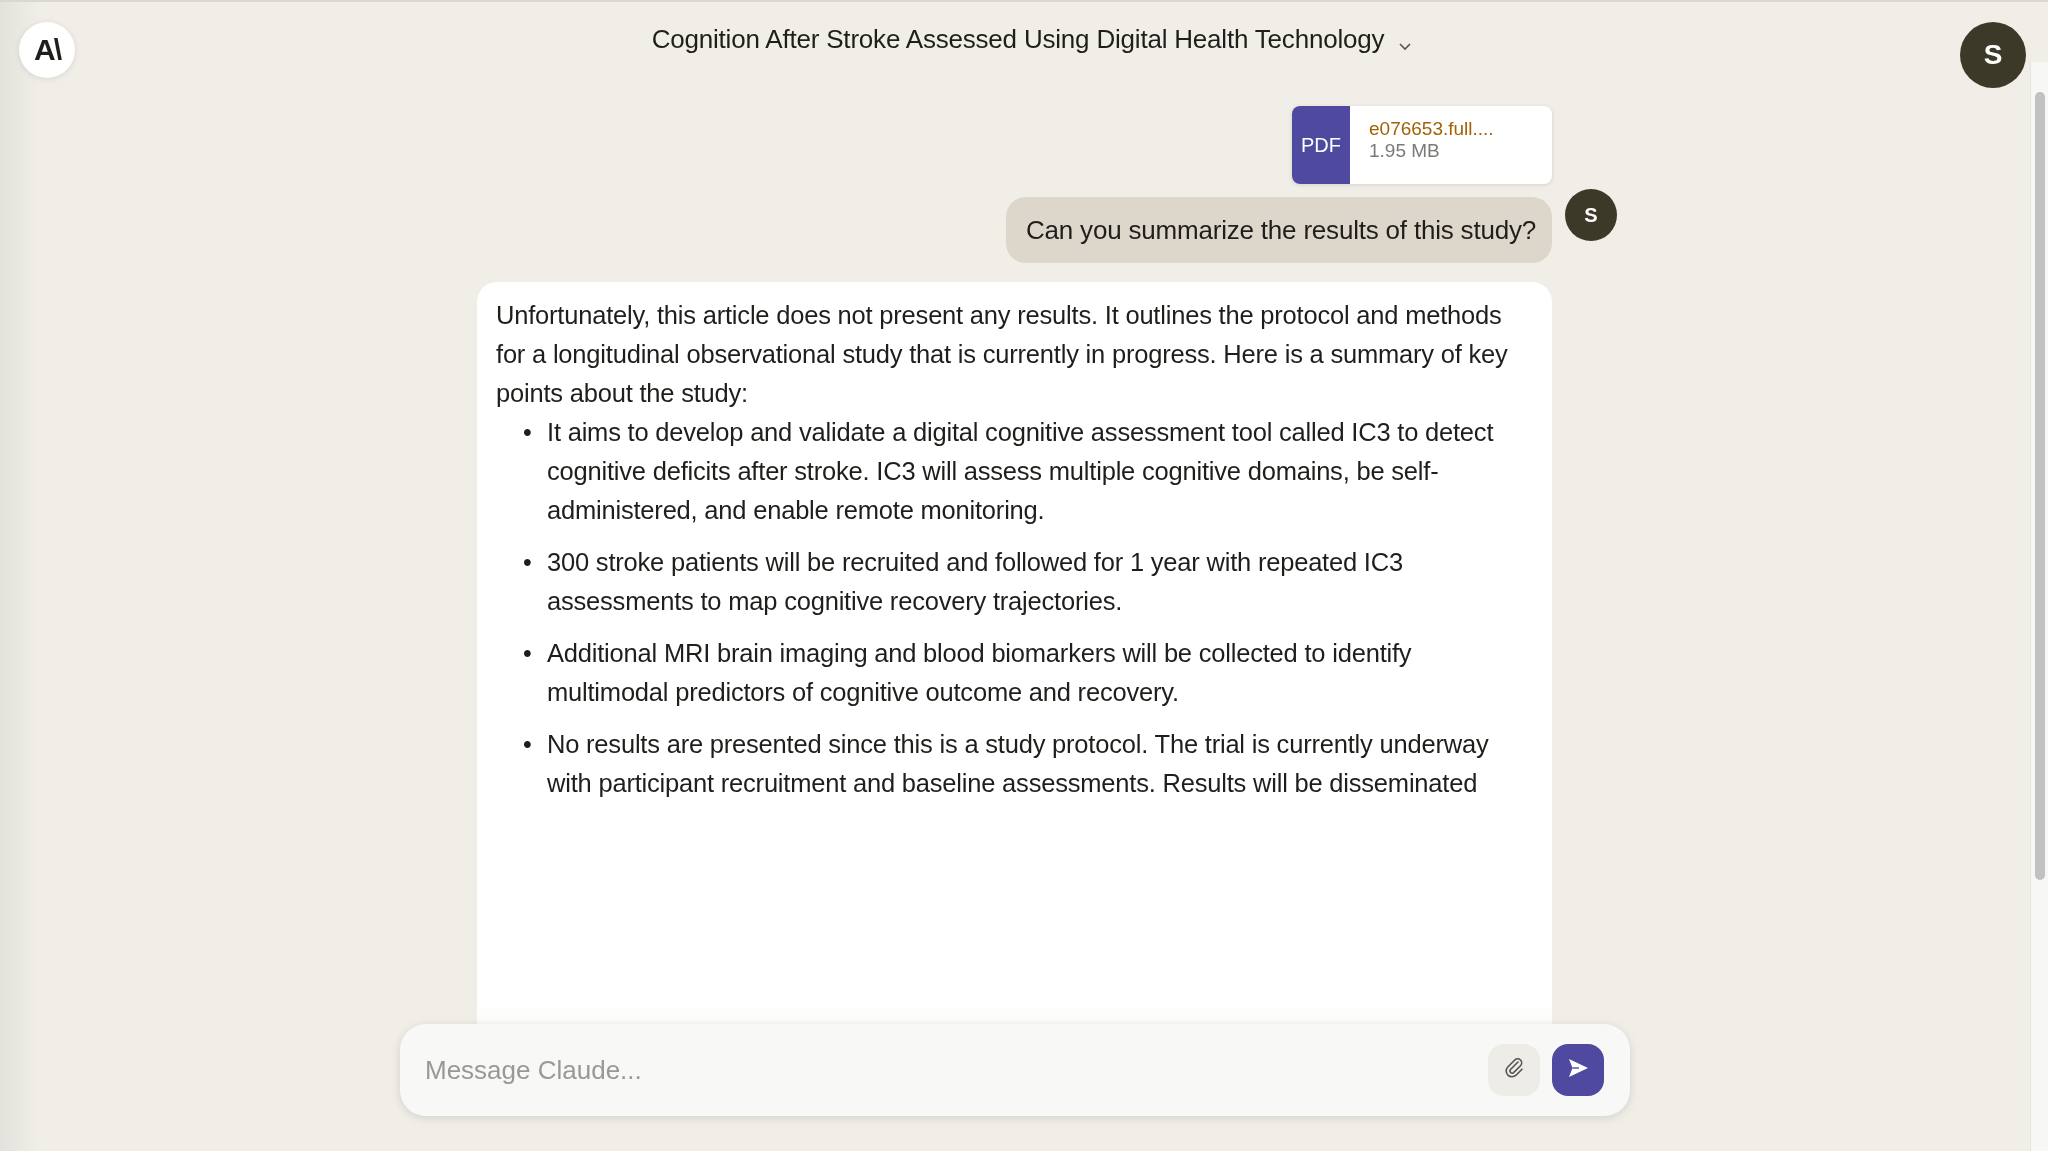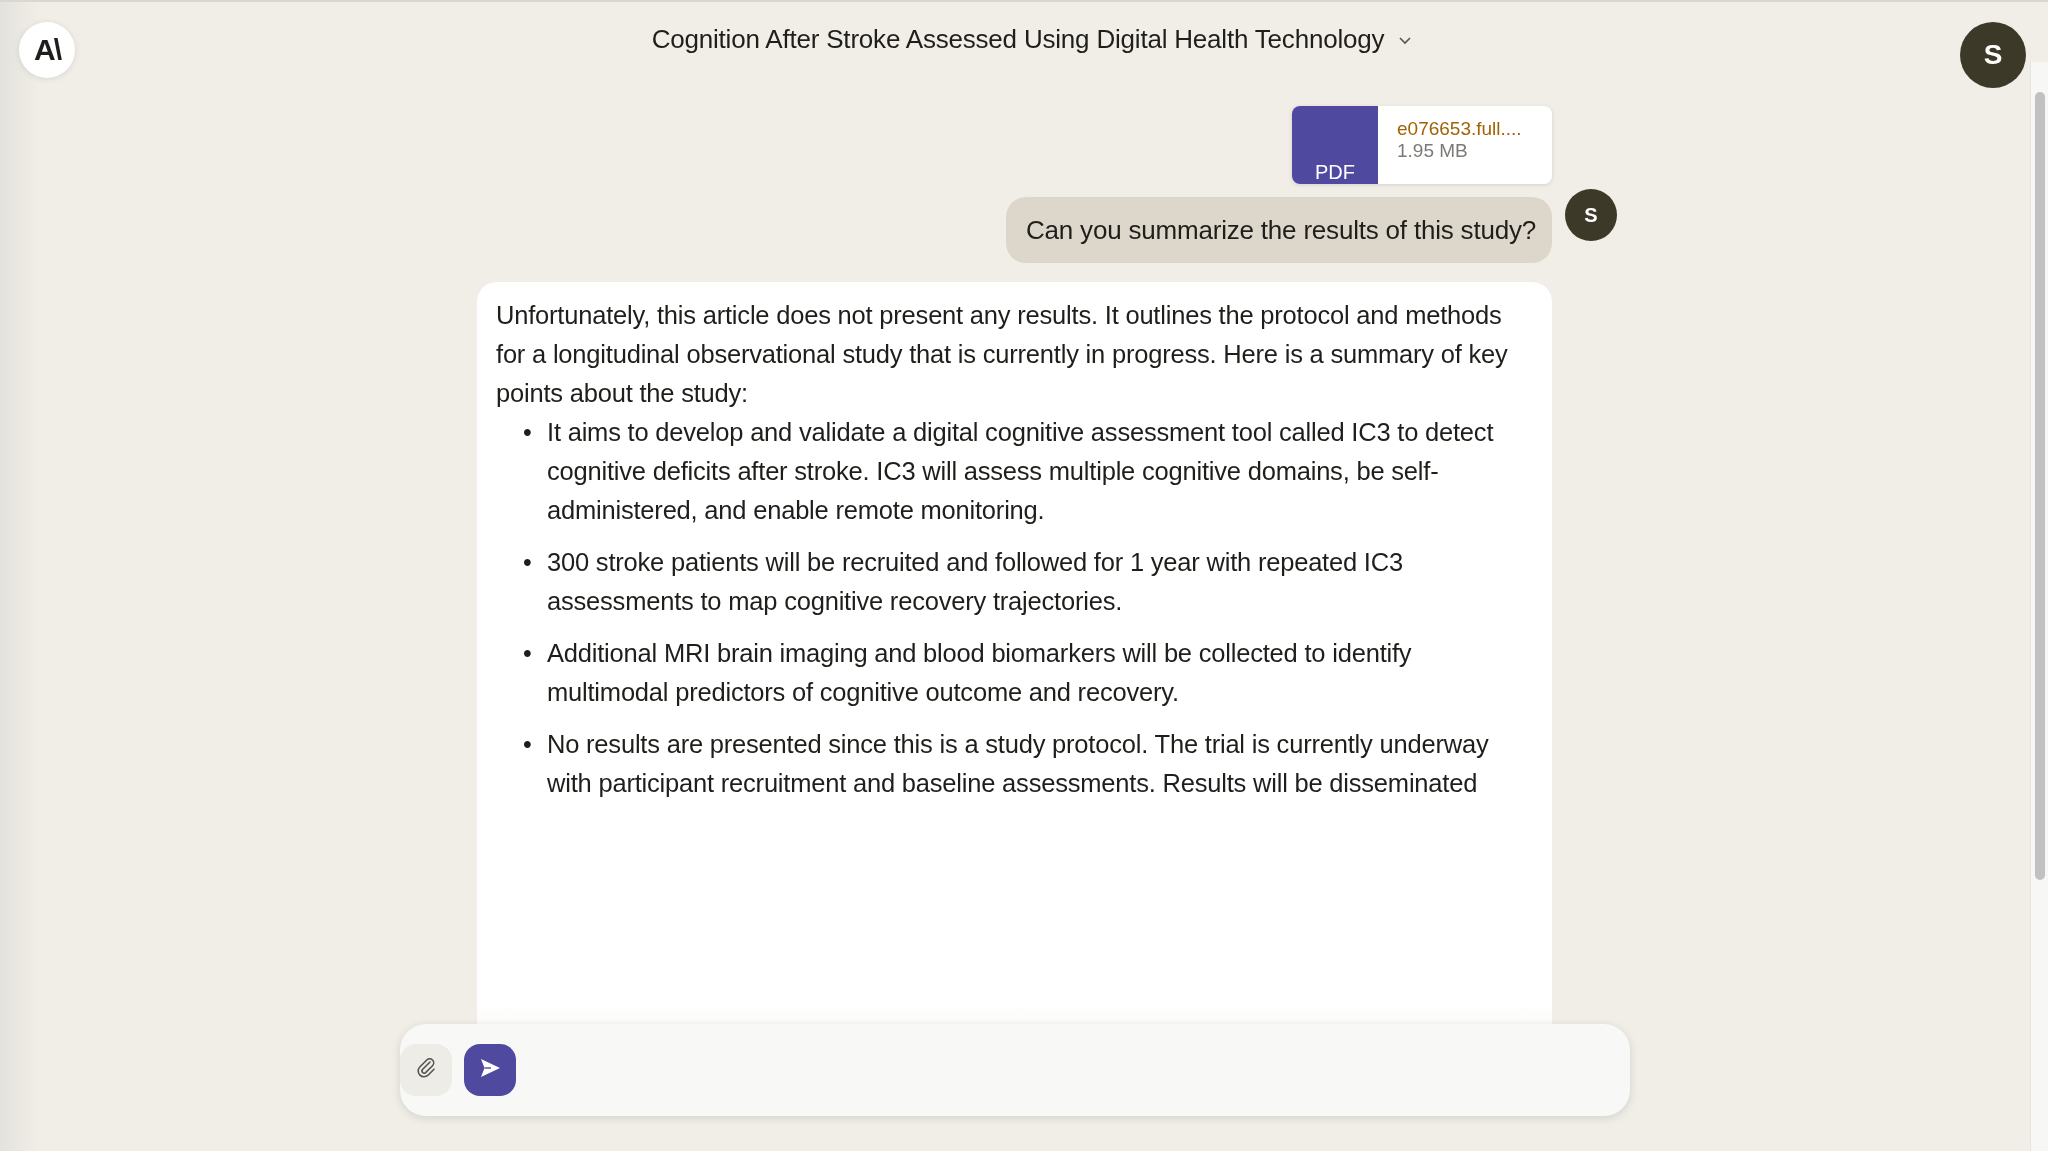--- a/index.html
+++ b/index.html
@@ -17,21 +17,21 @@
     .logo-btn {
       position: absolute; left: 19px; top: 20px; width: 56px; height: 56px;
       border-radius: 50%; background: #ffffff;
       box-shadow: 0 1px 6px rgba(0,0,0,0.10);
       display: flex; align-items: center; justify-content: center;
       font-weight: bold; font-size: 30px; color: #1f1e1b; letter-spacing: -2px;
       cursor: pointer;
     }
     .title-wrap {
       position: absolute; left: 0; right: 0; top: 22px;
-      display: flex; justify-content: center; align-items: center; gap: 8px; margin-left: 16px;
+      display: flex; justify-content: center; align-items: flex-end; gap: 8px; margin-left: 16px;
     }
     .title {
       font-size: 26px; color: #1f1e1b; letter-spacing: -0.2px;
     }
     .chev { font-size: 15px; color: #555; margin-left: 6px; margin-top: 2px; }
     .user-avatar-top {
       position: absolute; left: 1960px; top: 20px; width: 66px; height: 66px;
       border-radius: 50%; background: #3d3929; color: #fff;
       display: flex; align-items: center; justify-content: center;
       font-size: 28px; font-weight: bold; cursor: pointer;
@@ -44,22 +44,22 @@
       position: absolute; left: 4px; top: 30px; width: 10px; height: 788px;
       background: #c1c1c1; border-radius: 5px;
     }
     
     .attachment {
       position: absolute; left: 1292px; top: 104px; width: 260px; height: 78px;
       border-radius: 8px; background: #ffffff;
       box-shadow: 0 1px 4px rgba(0,0,0,0.12); overflow: hidden; display: flex;
     }
     .pdf-badge {
-      width: 86px; height: 100%; background: #5049a0; color: #fff;
-      display: flex; align-items: flex-end; justify-content: center;
+      width: 58px; height: 100%; background: #5049a0; color: #fff;
+      display: flex; align-items: center; justify-content: center;
       font-size: 20px;
     }
     .att-info { padding: 12px 0 0 19px; }
     .att-name { font-size: 19px; color: #a16207; }
     .att-size { font-size: 19px; color: #7b7a76; margin-top: 0; }
     
     .user-msg {
       position: absolute; left: 1006px; top: 195px; width: 546px; height: 66px;
       border-radius: 20px; background: #ddd6ca;
       display: flex; align-items: center; padding-left: 20px;
@@ -161,20 +161,21 @@
     <ul>
       <li>It aims to develop and validate a digital cognitive assessment tool called IC3 to detect cognitive deficits after stroke. IC3 will assess multiple cognitive domains, be self-administered, and enable remote monitoring.</li>
       <li>300 stroke patients will be recruited and followed for 1 year with repeated IC3 assessments to map cognitive recovery trajectories.</li>
       <li>Additional MRI brain imaging and blood biomarkers will be collected to identify multimodal predictors of cognitive outcome and recovery.</li>
       <li>No results are presented since this is a study protocol. The trial is currently underway with participant recruitment and baseline assessments. Results will be disseminated</li>
     </ul>
   </div>
   <div class="fade-bottom"></div>
 
   <div class="composer">
+    <input type="text" placeholder="Message Claude..." style="">
     <div class="attach-btn">
       <span>
         <svg width="22" height="24" viewBox="0 0 22 24">
           <path d="M15 6 L7.5 13.5 a2.2 2.2 0 0 0 3.1 3.1 L17.5 9.7 a4 4 0 0 0 -5.7 -5.7 L4.8 11 a5.8 5.8 0 0 0 8.2 8.2 L19 13.2" fill="none" stroke="#55544f" stroke-width="1.6" stroke-linecap="round"></path>
         </svg>
       </span>
     </div>
     <div class="send-btn">
       <span>
         <svg width="24" height="24" viewBox="0 0 24 24">

